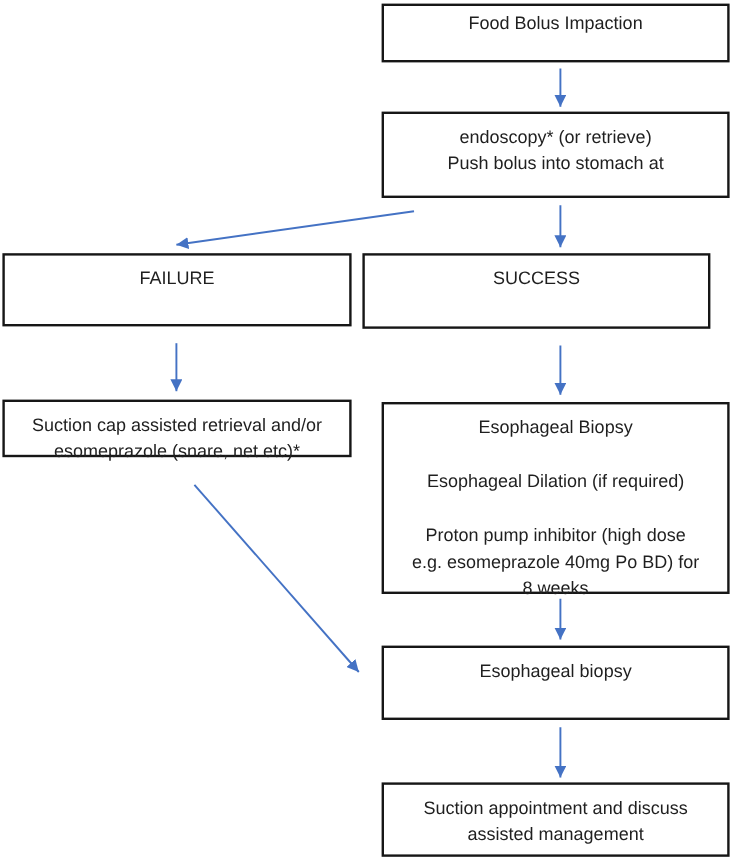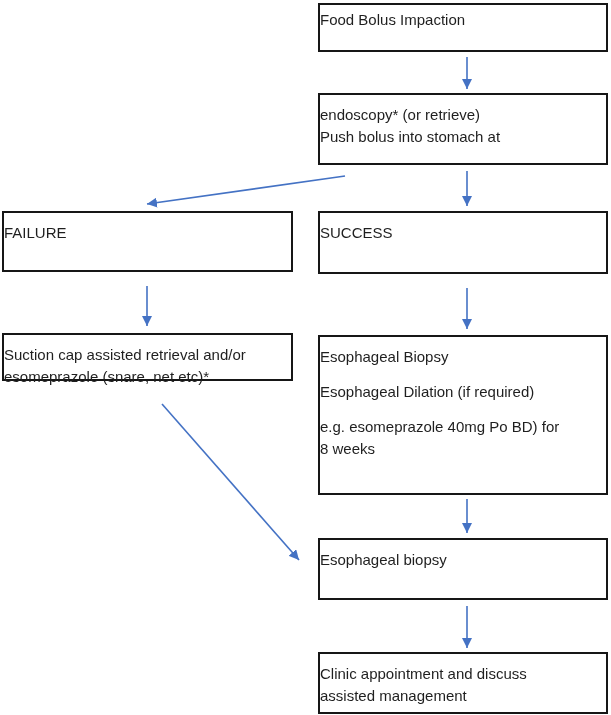--- a/index.html
+++ b/index.html
@@ -15,32 +15,33 @@
   .arrows {
     position: absolute;
     left: 0; top: 0;
     width: 611px; height: 715px;
   }
   .node {
     position: absolute;
     box-sizing: border-box;
     background: #ffffff;
     border: 2px solid #161616;
+    text-align: center;
     font-size: 15px;
     line-height: 22px;
     padding-top: 9px;
   }
   .node .ln { white-space: nowrap; }
-  .node .para:not(:first-child) { margin-top: 13px; }
+  .node .para:not(:first-child) { margin-top: 23px; }
 
   
   #node-food-bolus   { left: 318px; top: 3px;   width: 290px; height: 49px; padding-top: 4px; }
   #node-push-bolus   { left: 318px; top: 93px;  width: 290px; height: 72px; }
   #node-failure      { left: 2px;   top: 211px; width: 291px; height: 61px; }
-  #node-success      { left: 318px; top: 211px; width: 290px; height: 63px; }
+  #node-success      { left: 302px; top: 211px; width: 290px; height: 63px; }
   #node-suction      { left: 2px;   top: 333px; width: 291px; height: 48px; }
   #node-management   { left: 318px; top: 335px; width: 290px; height: 160px; }
   #node-biopsy       { left: 318px; top: 538px; width: 290px; height: 62px; }
   #node-clinic       { left: 318px; top: 652px; width: 290px; height: 62px; }
 </style>
 </head>
 <body>
 
 <div class="canvas">
 
@@ -91,27 +92,28 @@
   </div>
 
   <div class="node" id="node-management">
     <div class="para">
       <div class="ln">Esophageal Biopsy</div>
     </div>
     <div class="para">
       <div class="ln">Esophageal Dilation (if required)</div>
     </div>
     <div class="para">
+      <div class="ln">Proton pump inhibitor (high dose</div>
       <div class="ln">e.g. esomeprazole 40mg Po BD) for</div>
       <div class="ln">8 weeks</div>
     </div>
   </div>
 
   <div class="node" id="node-biopsy">
     <div class="ln">Esophageal biopsy</div>
   </div>
 
   <div class="node" id="node-clinic">
-    <div class="ln">Clinic appointment and discuss</div>
+    <div class="ln">Suction appointment and discuss</div>
     <div class="ln">assisted management</div>
   </div>
 
 </div>
 
 </body></html>

